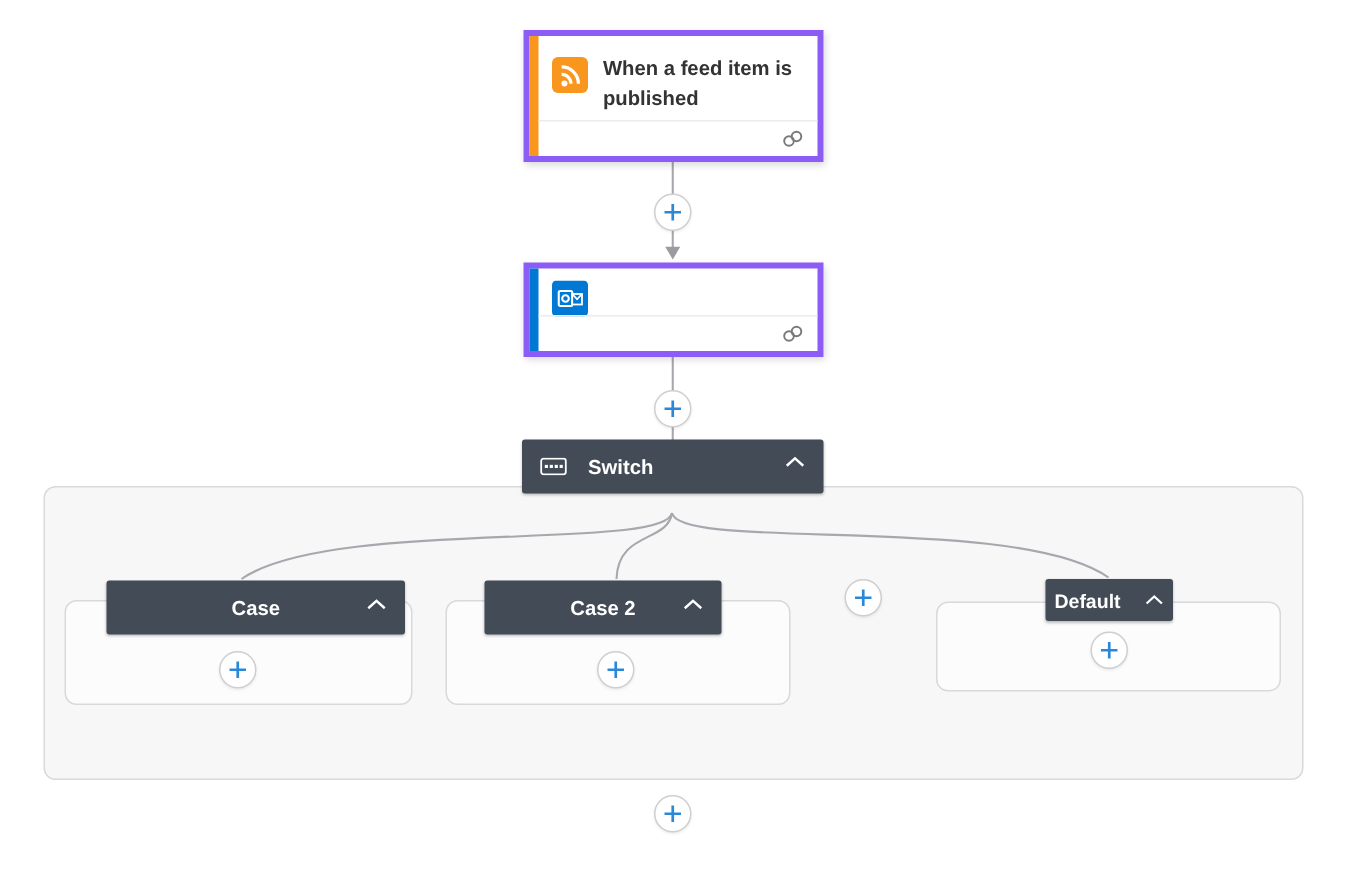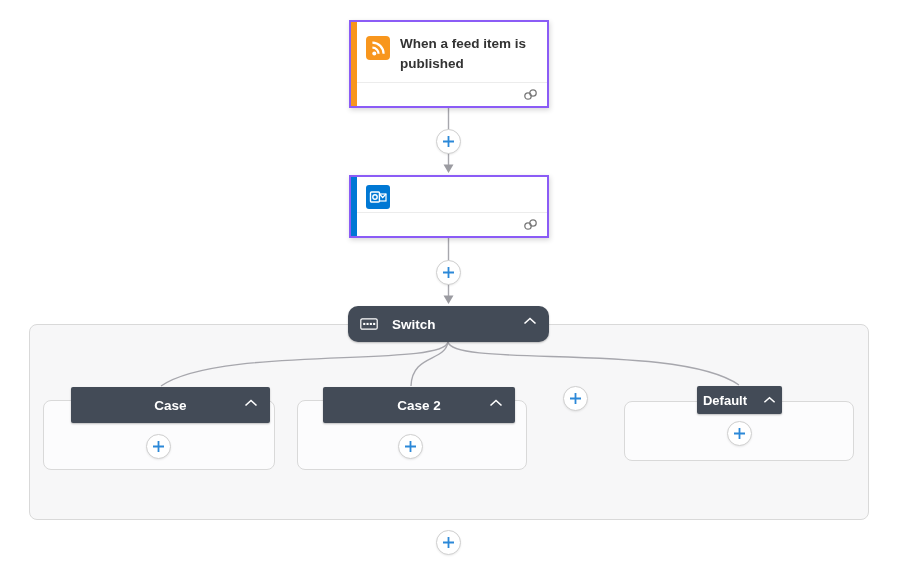--- a/index.html
+++ b/index.html
@@ -11,21 +11,21 @@
     overflow:hidden;
   }
   #canvas { position:absolute; inset:0; width:904px; height:580px; }
 
   
   #connectors { position:absolute; left:0; top:0; pointer-events:none; z-index:1; }
 
   
   .card {
     position:absolute; background:#ffffff;
-    border:2px solid #8b5cf6;
+    border:4px solid #8b5cf6;
     box-shadow:1px 2px 5px rgba(0,0,0,.16);
     z-index:2;
   }
   .card .accent { position:absolute; left:0; top:0; bottom:0; width:6px; }
   .accent-orange { background:#f8961d; }
   .accent-blue  { background:#0078d4; }
   .card .body { position:absolute; left:6px; right:0; top:0; display:flex; align-items:flex-start; }
   .card .conn-icon { flex:0 0 auto; margin:14px 10px 0 9px; }
   .card .title {
     font-size:13.5px; font-weight:bold; color:#333333;
@@ -41,27 +41,27 @@
   
   .dark-header {
     position:absolute; background:#434b57; color:#ffffff;
     border-radius:2px; z-index:3;
     display:flex; align-items:center;
     box-shadow:0 1px 2px rgba(0,0,0,.25);
     cursor:pointer;
   }
   .dark-header .label { font-size:13.5px; font-weight:bold; color:#ffffff; }
 
-  #switch-header { left:348px; top:306px; width:201px; height:36px; padding:0 12px;border-radius:10px; }
+  #switch-header { left:348px; top:293px; width:201px; height:36px; padding:0 12px; }
   #switch-header .label { margin-left:14px; }
   #switch-header .chev { position:absolute; right:12px; top:11px; }
 
   .branch-header { justify-content:center;margin-left:12px; }
   #case1-header { left:59px;  top:387px; width:199px; height:36px; }
-  #case2-header { left:311px; top:387px; width:192px; height:36px; }
+  #case2-header { left:311px; top:387px; width:158px; height:36px; }
   .branch-header .chev { position:absolute; right:12px; top:12px; }
 
   #default-header {
     left:697px; top:386px; width:85px; height:28px;
     justify-content:center; gap:16px;
   }
   #default-header .label { font-size:13px; }
 
   
   .scope {

